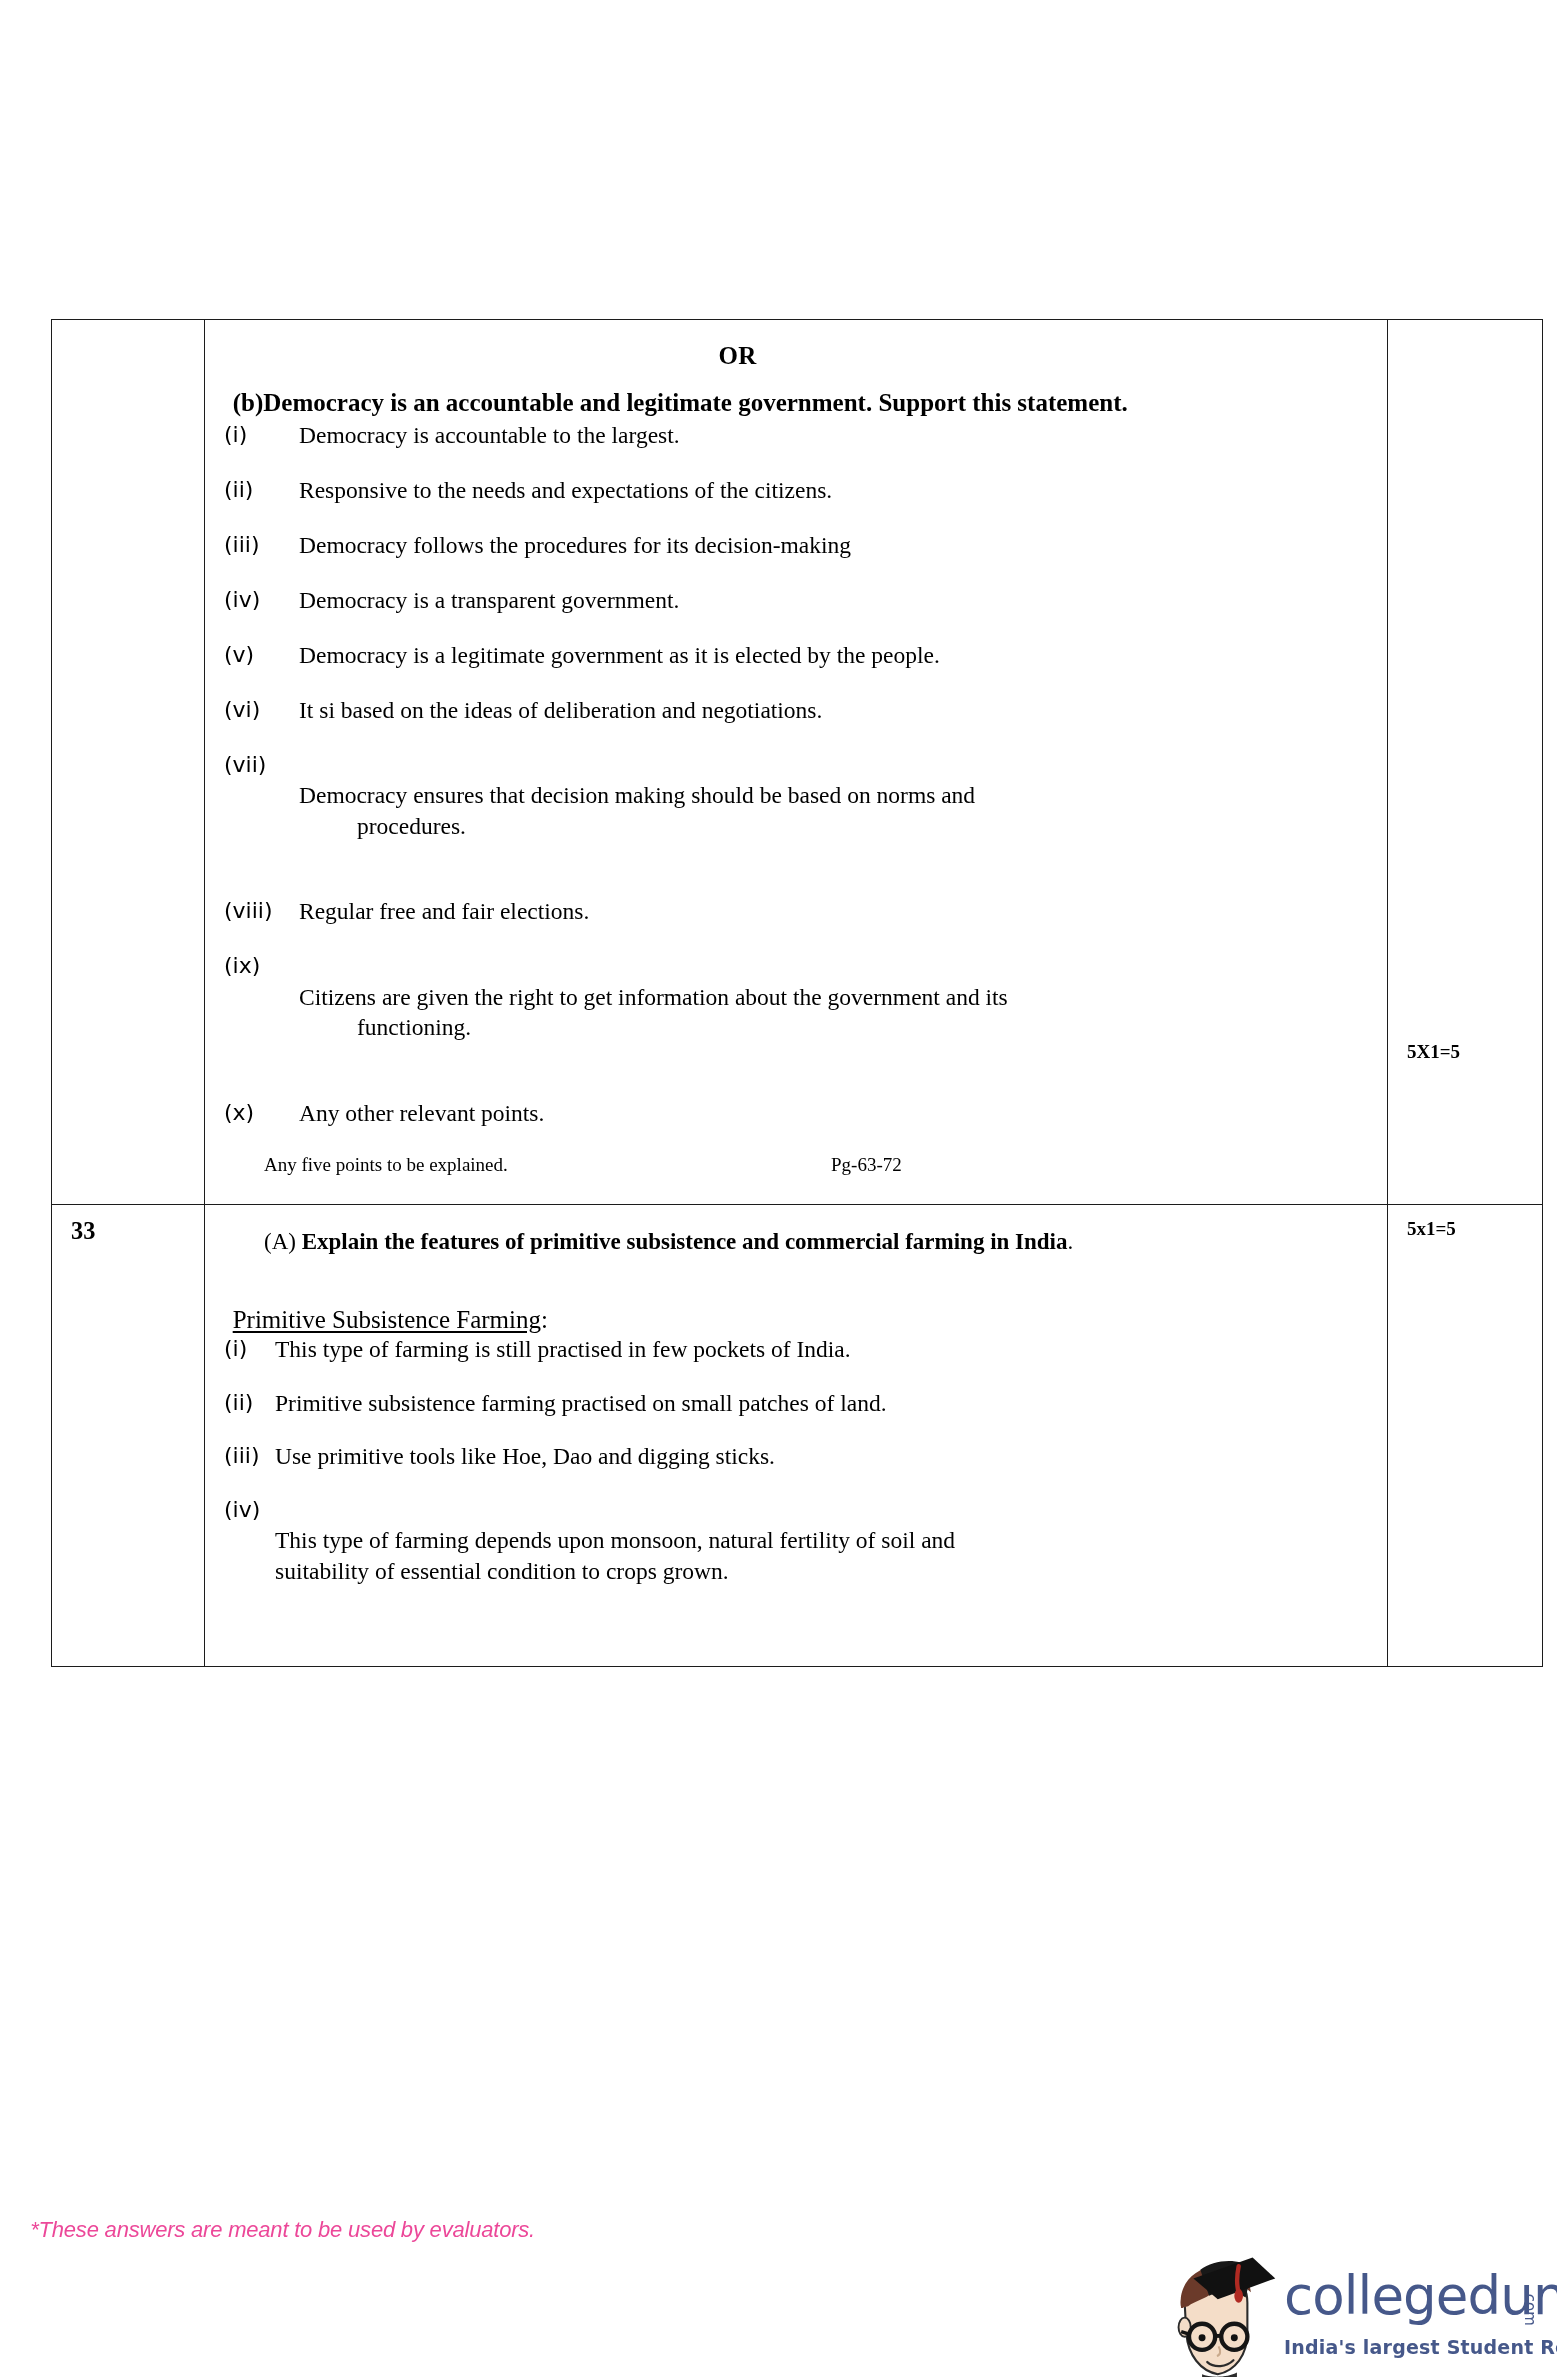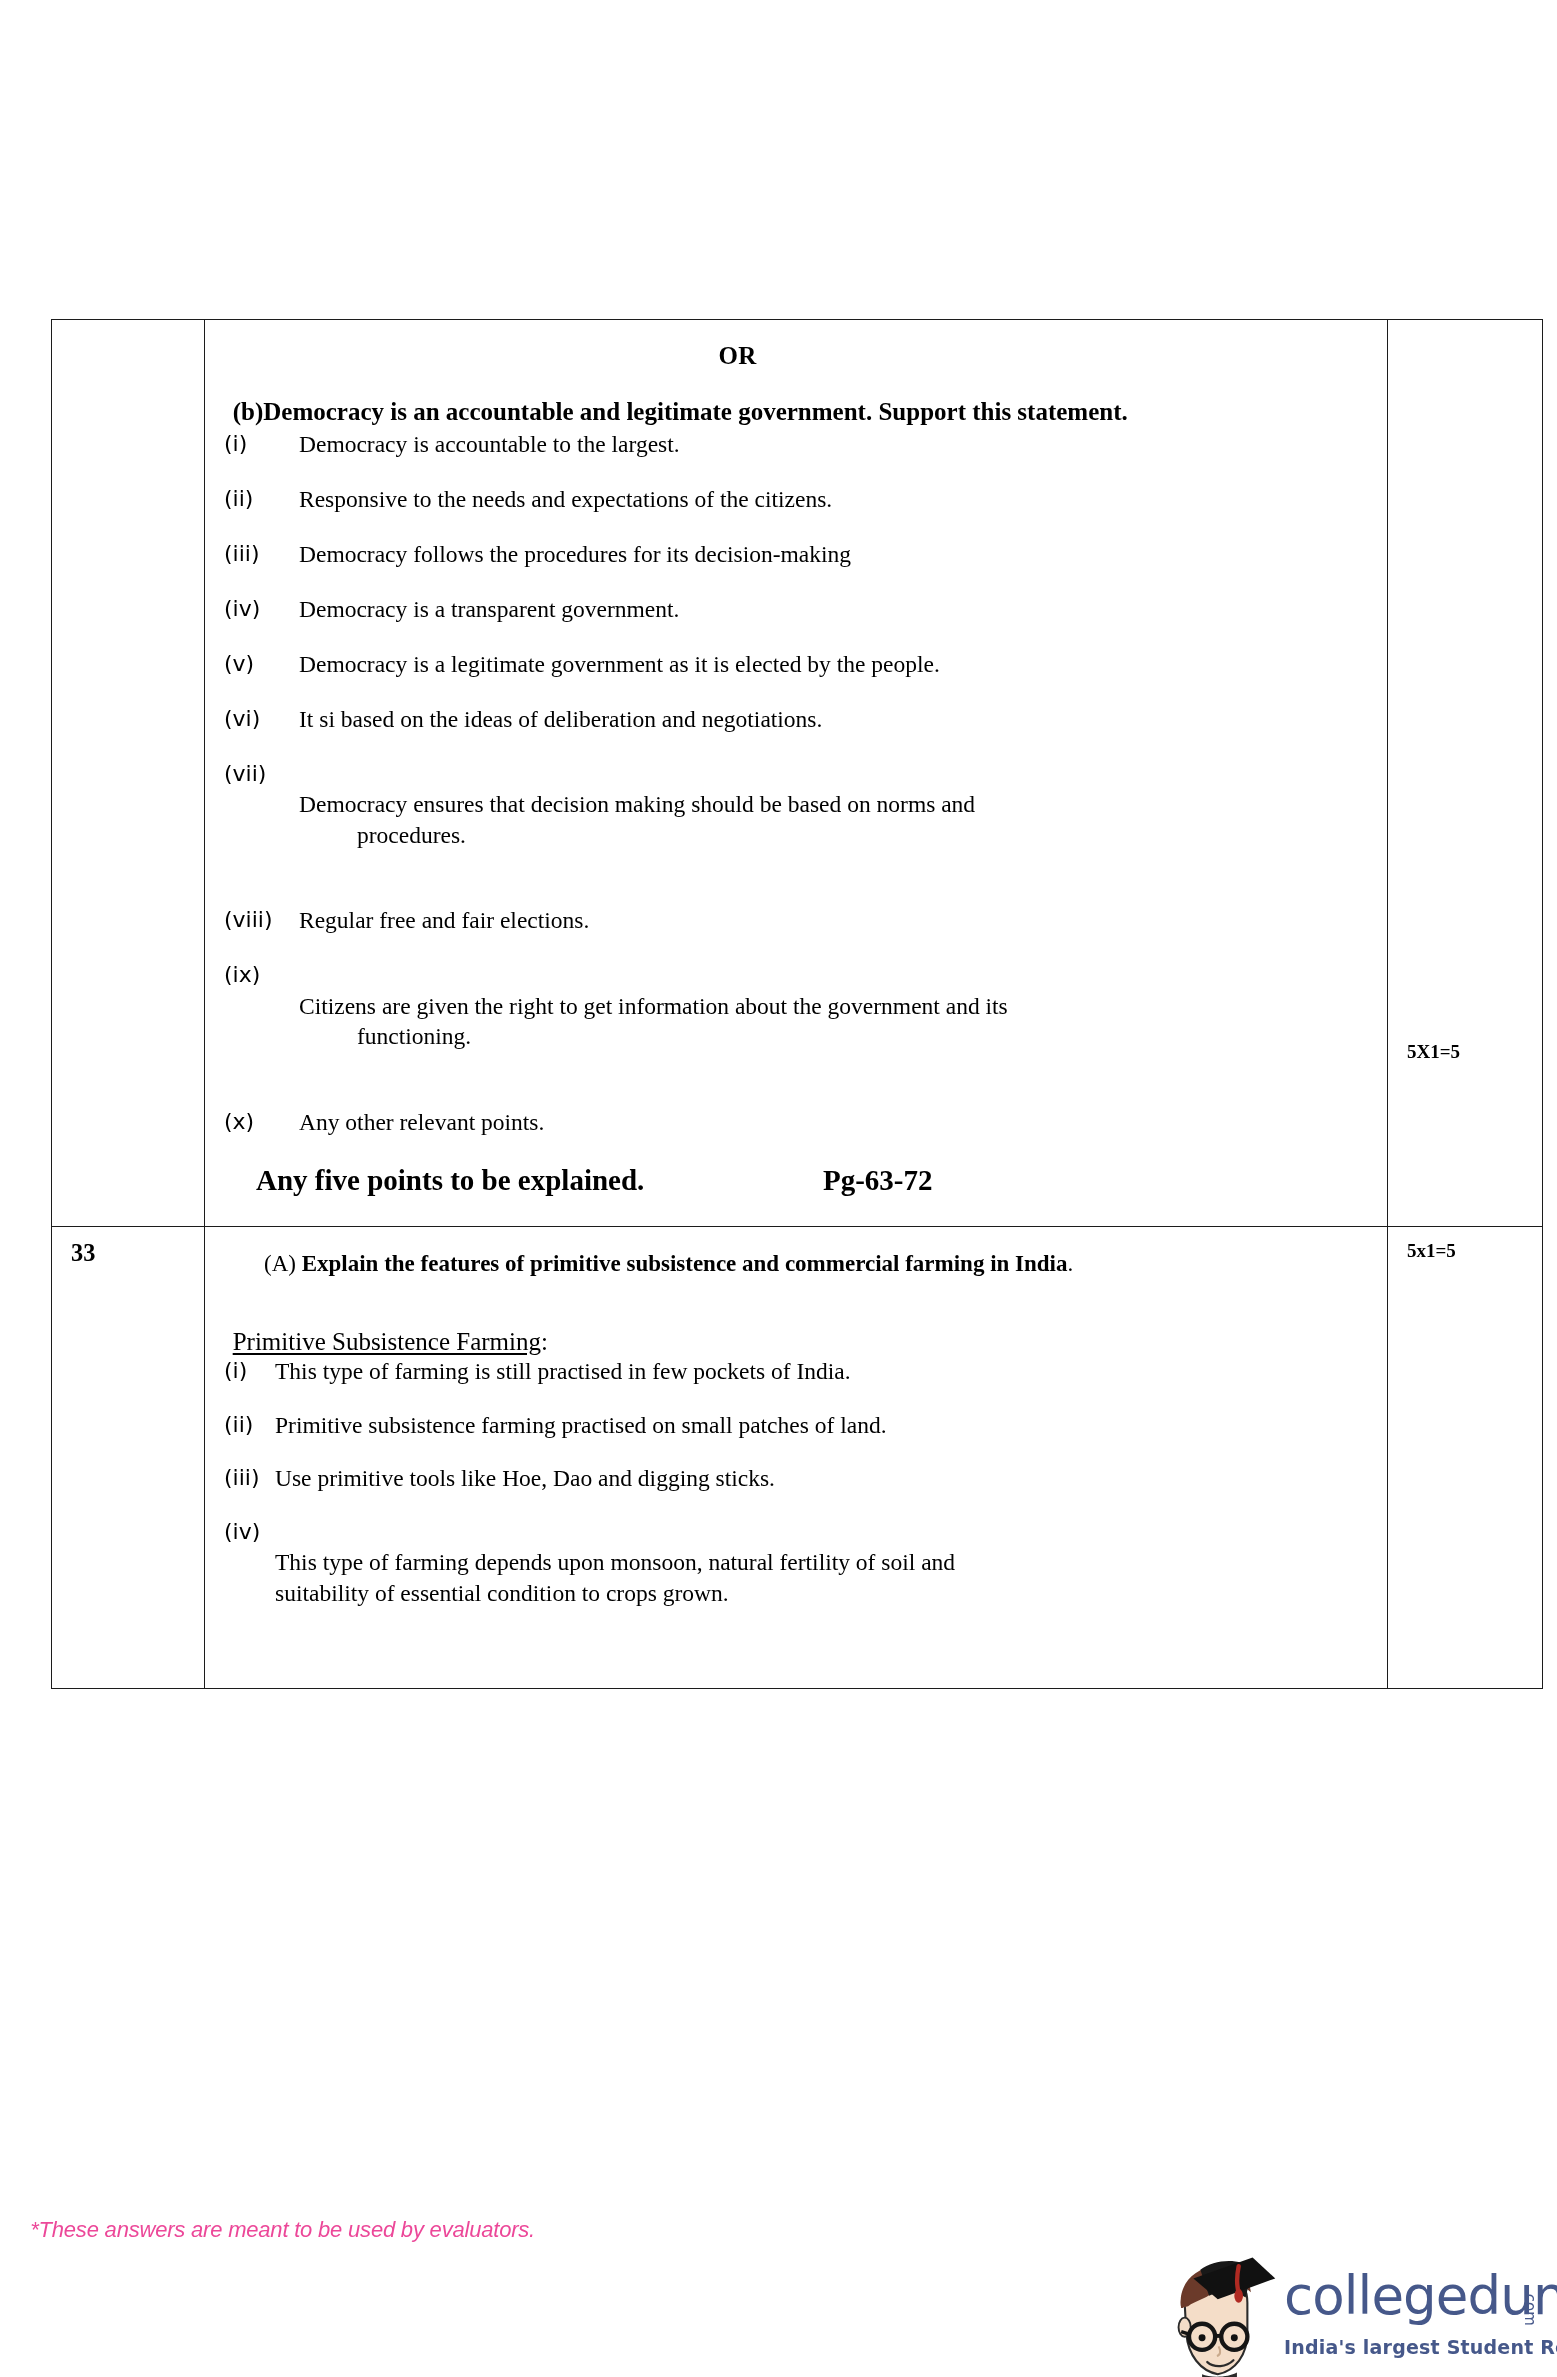--- a/index.html
+++ b/index.html
@@ -52,21 +52,21 @@
     line-height: 1.0;
     padding-top: 14px;
     padding-right: 113px;
     letter-spacing: 0.3px;
   }
 
   .stmt-bold {
     font-weight: bold;
     font-size: 25px;
     line-height: 1.38;
-    margin-top: 27px;
+    margin-top: 18px;
     margin-left: 8.7px;
     max-width: 986px;
   }
 
   .qno-text {
     font-weight: bold;
     font-size: 24.4px;
     line-height: 1;
   }
 
@@ -106,24 +106,23 @@
   
   .list-a { margin-top: 30px; margin-left: 21px; }
   .list-a > li { margin-bottom: 24.4px; }
   .list-a .rlabel { width: 75px; }
   .list-a .rtext  { text-indent: 0; }
   .wrap2 { display: block; padding-left: 58px; }
 
   .anyfive {
     display: flex;
     margin-top: 7px;
-    margin-left: 32px;
-    font-size: 29px;
+    margin-left: 40px;
+    font-size: 19px;
     line-height: 1.3;
-    font-weight: bold;
   }
   .anyfive .af-left  { flex: 0 0 567px; }
   .anyfive .af-right { flex: 0 0 auto; text-align: center; }
 
   
   .q33-title {
     font-weight: bold;
     font-size: 23px;
     line-height: 1.3;
     margin-top: 14px;

